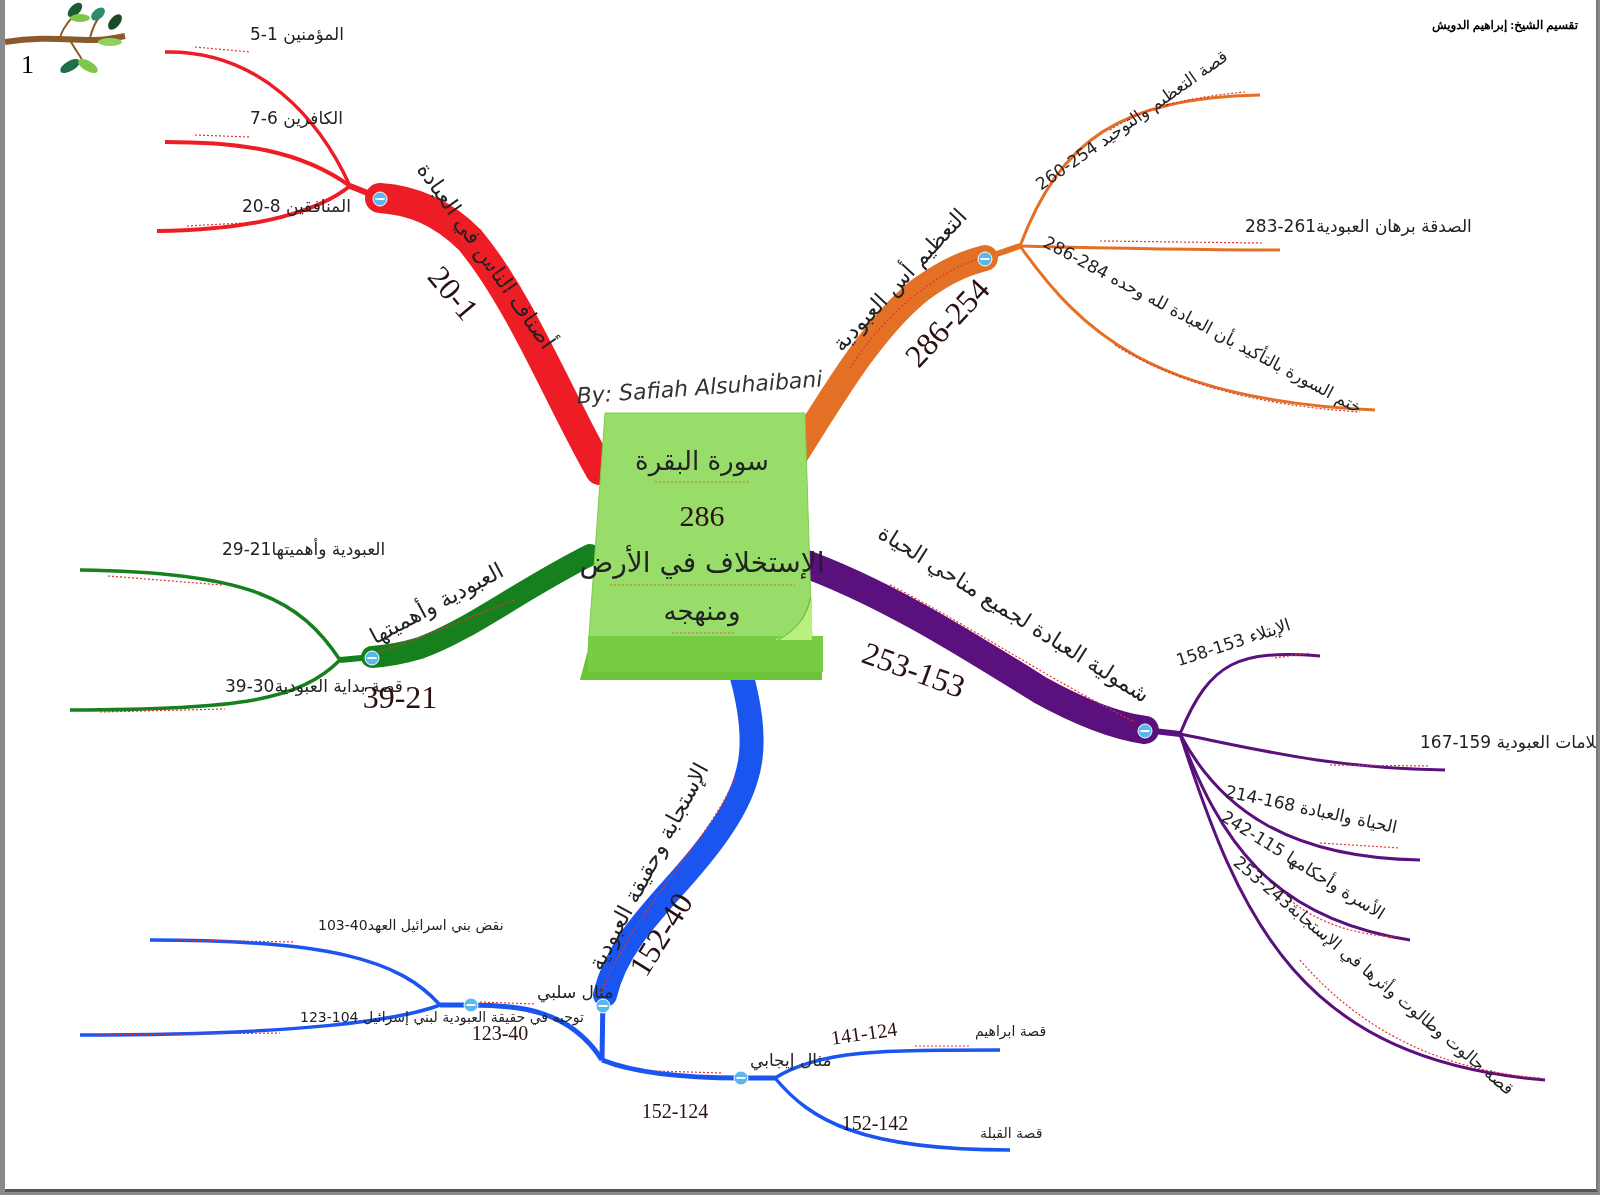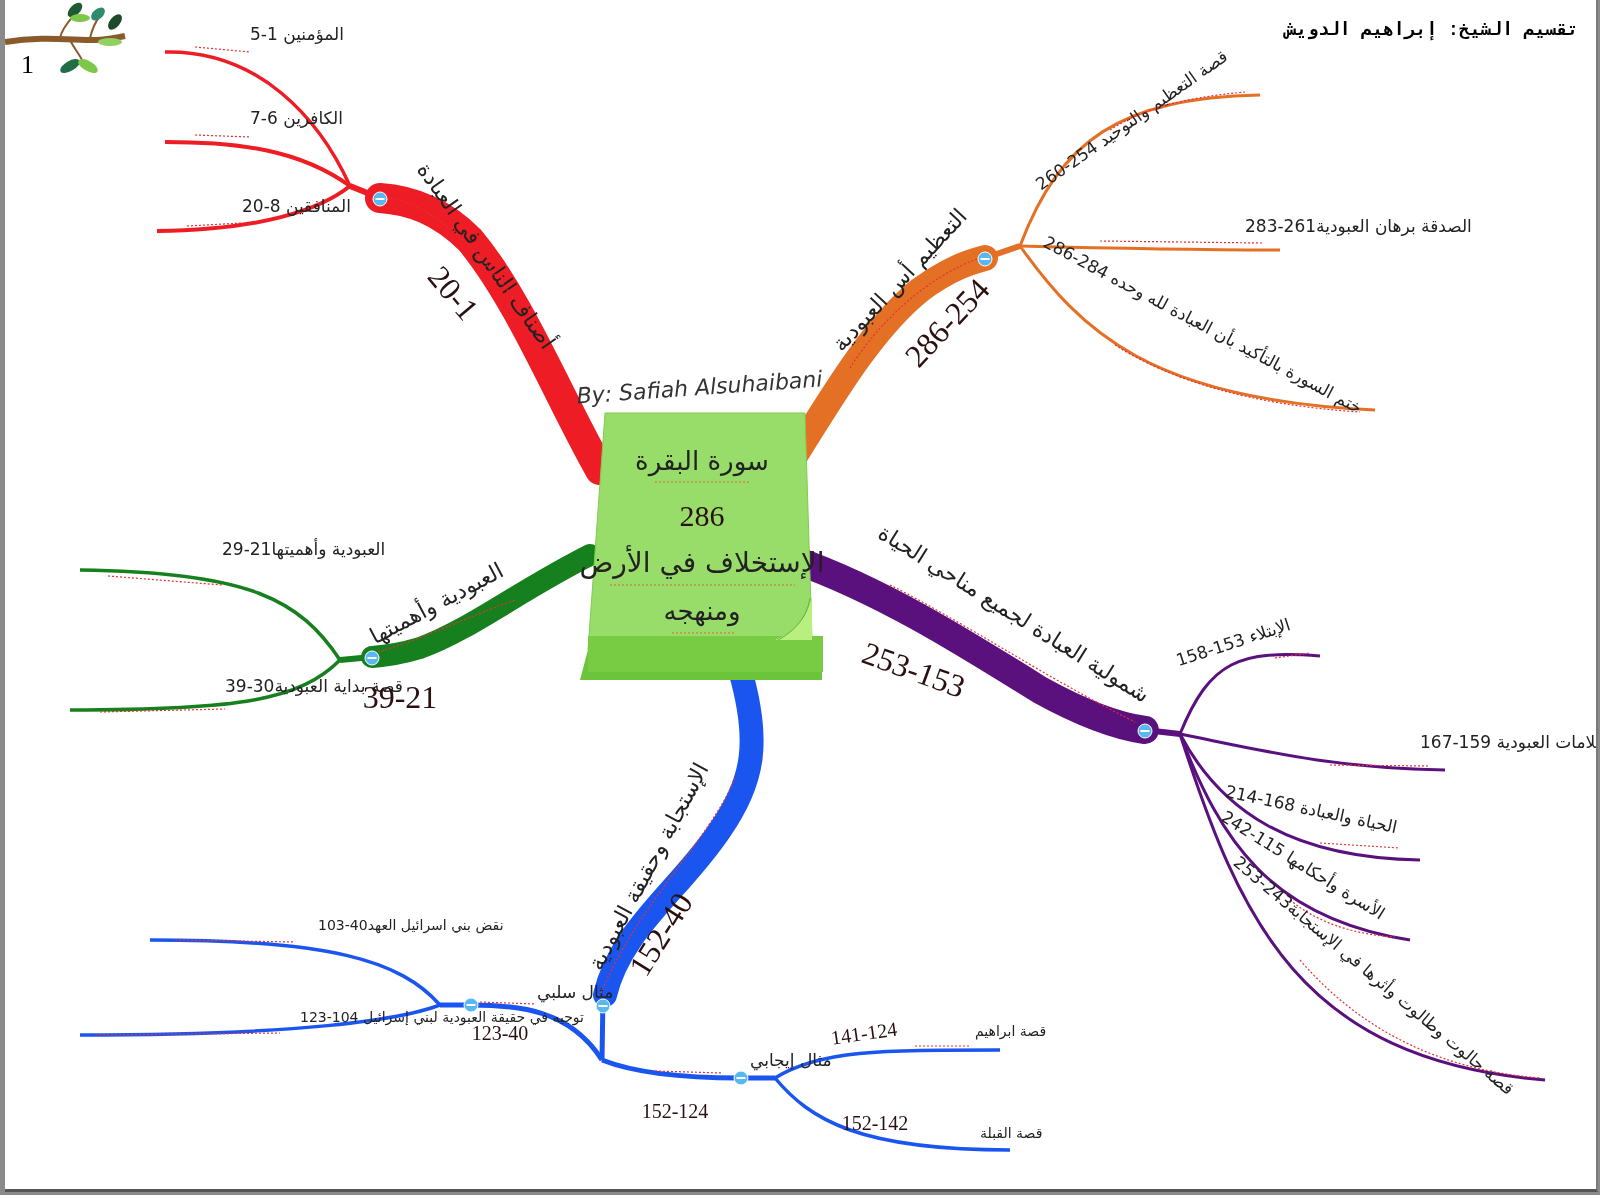--- a/index.html
+++ b/index.html
@@ -3,21 +3,21 @@
 <meta charset="utf-8">
 <style>
   html, body { margin:0; padding:0; }
   body { width:1600px; height:1195px; background:#8a8a8a; position:relative; overflow:hidden; font-family:"DejaVu Serif", serif; }
   .page { position:absolute; left:5px; top:0; width:1593px; height:1192px; background:#ffffff; border-right:2px solid #7a7a7a; border-bottom:3px solid #555; box-sizing:border-box; overflow:hidden; }
   svg { position:absolute; left:0; top:0; }
   .ar { font-family:"DejaVu Sans", sans-serif; fill:#222; }
   .num { font-family:"Liberation Serif", serif; fill:#2a1010; }
   .hand { font-family:"DejaVu Sans", sans-serif; font-style:italic; fill:#333; }
   .dot { stroke:#e83030; stroke-width:1.2; stroke-dasharray:2 2; fill:none; }
-  .credit { position:absolute; right:18px; top:18px; font-family:Liberation Mono, monospace; font-weight:bold; font-size:18px; direction:rtl; color:#000; }
+  .credit { position:absolute; right:18px; top:18px; font-family:Liberation Serif, serif; font-weight:bold; font-size:12px; direction:rtl; color:#000; }
   .pagenum { position:absolute; left:16px; top:50px; font-family:"Liberation Serif", serif; font-size:26px; color:#000; }
 </style>
 </head>
 <body>
 
 <div class="page">
 
   <div class="credit">تقسيم الشيخ: إبراهيم الدويش</div>
   <div class="pagenum">1</div>
 

